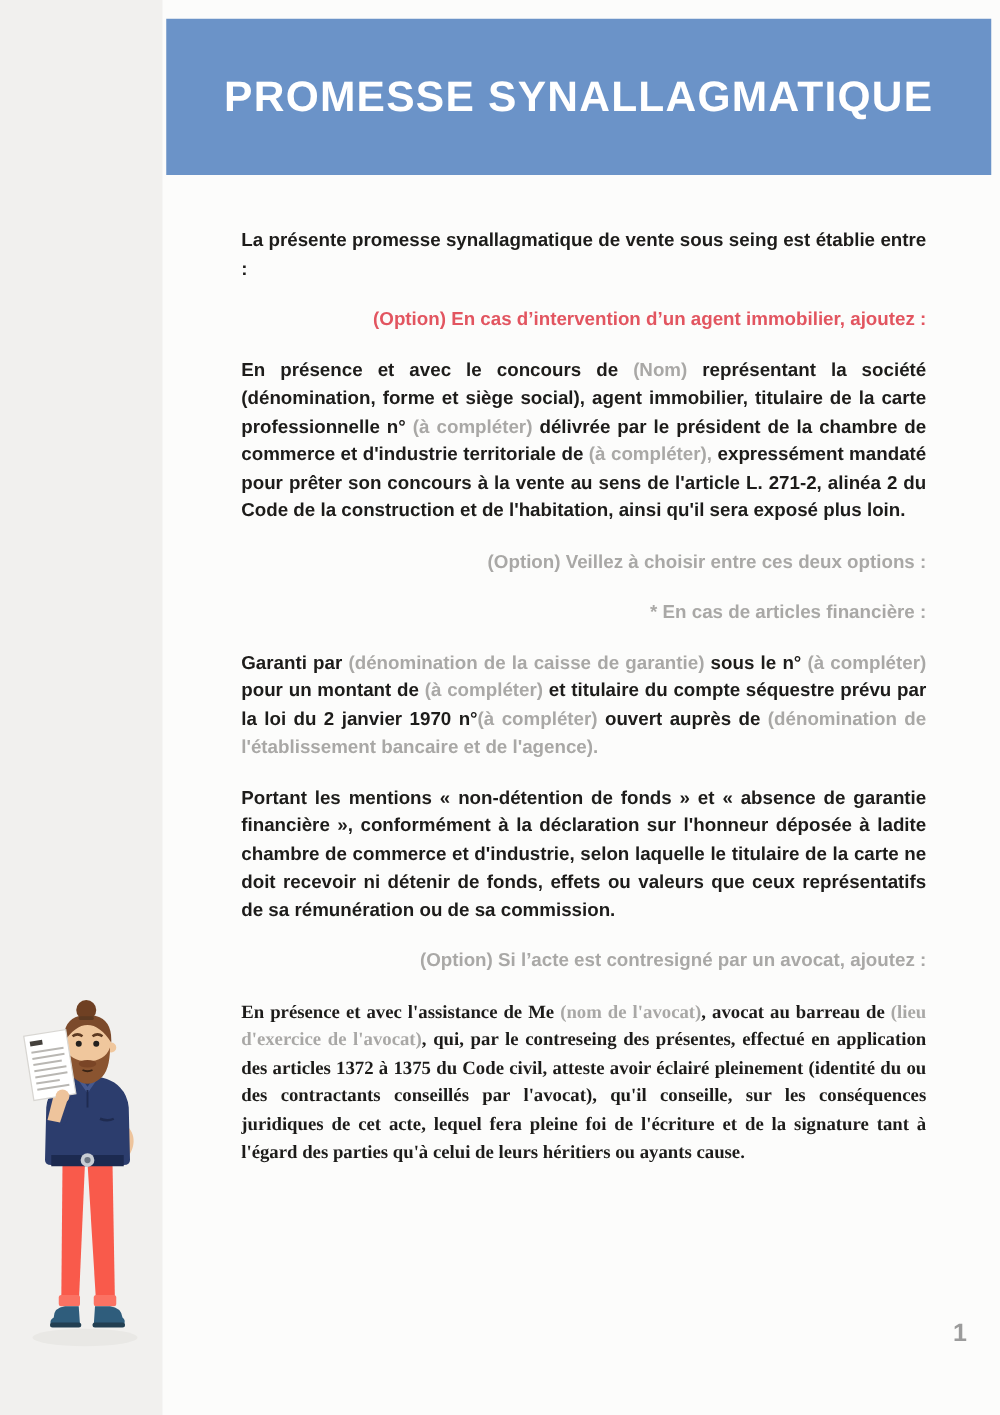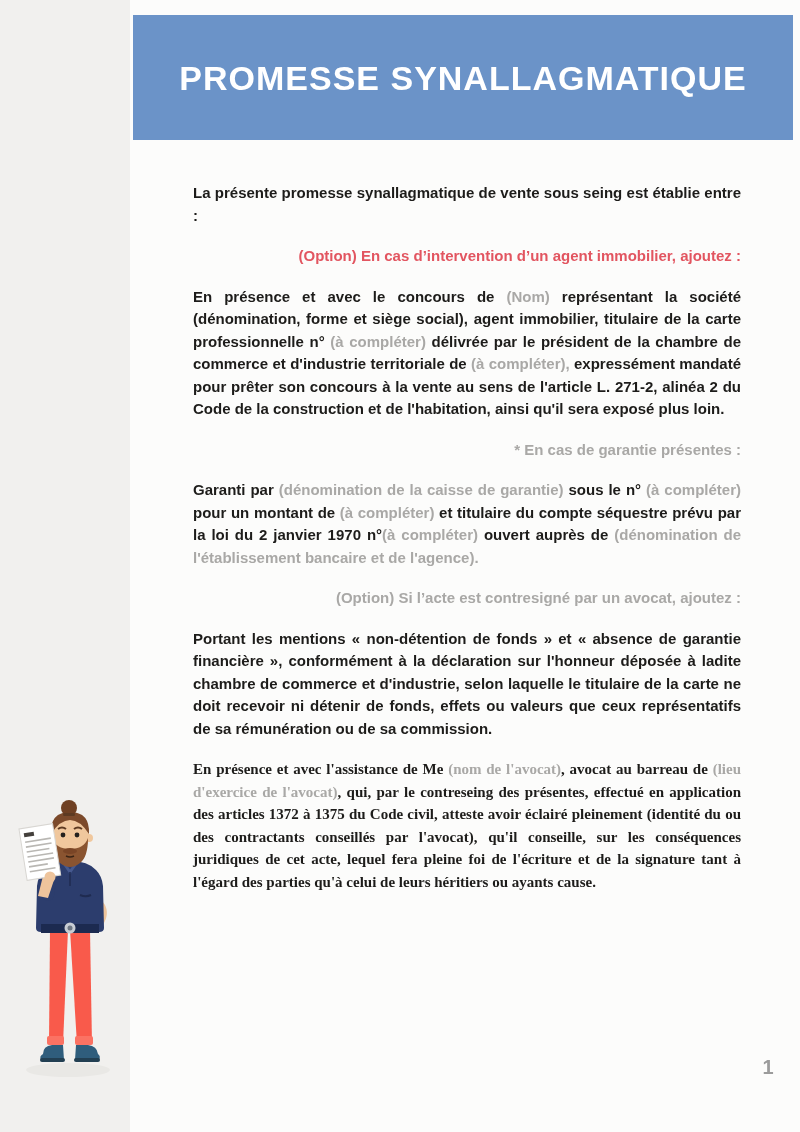--- a/index.html
+++ b/index.html
@@ -73,24 +73,25 @@
   <div class="sheet"></div>
 
   <div class="header-band">
     <div class="title-line">PROMESSE SYNALLAGMATIQUE</div>
   </div>
 
   <div class="doc-body">
       <p class="para"><span class="seg-black">La présente promesse synallagmatique de vente sous seing est établie entre :</span></p>
       <p class="para heading"><span class="seg-red">(Option) En cas d’intervention d’un agent immobilier, ajoutez :</span></p>
       <p class="para"><span class="seg-black">En présence et avec le concours de </span><span class="seg-gray">(Nom)</span><span class="seg-black"> représentant la société (dénomination, forme et siège social), agent immobilier, titulaire de la carte professionnelle n° </span><span class="seg-gray">(à compléter)</span><span class="seg-black"> délivrée par le président de la chambre de commerce et d'industrie territoriale de </span><span class="seg-gray">(à compléter),</span><span class="seg-black"> expressément mandaté pour prêter son concours à la vente au sens de l'article L. 271-2, alinéa 2 du Code de la construction et de l'habitation, ainsi qu'il sera exposé plus loin.</span></p>
-      <p class="para heading"><span class="seg-gray">* En cas de garantie présentes :</span></p>
+      <p class="para heading"><span class="seg-gray">(Option) Veillez à choisir entre ces deux options :</span></p>
+      <p class="para heading"><span class="seg-gray">* En cas de articles financière :</span></p>
       <p class="para"><span class="seg-black">Garanti par </span><span class="seg-gray">(dénomination de la caisse de garantie)</span><span class="seg-black"> sous le n° </span><span class="seg-gray">(à compléter)</span><span class="seg-black"> pour un montant de </span><span class="seg-gray">(à compléter)</span><span class="seg-black"> et titulaire du compte séquestre prévu par la loi du 2 janvier 1970 n°</span><span class="seg-gray">(à compléter)</span><span class="seg-black"> ouvert auprès de </span><span class="seg-gray">(dénomination de l'établissement bancaire et de l'agence).</span></p>
+      <p class="para"><span class="seg-black">Portant les mentions « non-détention de fonds » et « absence de garantie financière », conformément à la déclaration sur l'honneur déposée à ladite chambre de commerce et d'industrie, selon laquelle le titulaire de la carte ne doit recevoir ni détenir de fonds, effets ou valeurs que ceux représentatifs de sa rémunération ou de sa commission.</span></p>
       <p class="para heading"><span class="seg-gray">(Option) Si l’acte est contresigné par un avocat, ajoutez :</span></p>
-      <p class="para"><span class="seg-black">Portant les mentions « non-détention de fonds » et « absence de garantie financière », conformément à la déclaration sur l'honneur déposée à ladite chambre de commerce et d'industrie, selon laquelle le titulaire de la carte ne doit recevoir ni détenir de fonds, effets ou valeurs que ceux représentatifs de sa rémunération ou de sa commission.</span></p>
       <p class="para"><span class="seg-black">En présence et avec l'assistance de Me </span><span class="seg-gray">(nom de l'avocat)</span><span class="seg-black">, avocat au barreau de </span><span class="seg-gray">(lieu d'exercice de l'avocat)</span><span class="seg-black">, qui, par le contreseing des présentes, effectué en application des articles 1372 à 1375 du Code civil, atteste avoir éclairé pleinement (identité du ou des contractants conseillés par l'avocat), qu'il conseille, sur les conséquences juridiques de cet acte, lequel fera pleine foi de l'écriture et de la signature tant à l'égard des parties qu'à celui de leurs héritiers ou ayants cause.</span></p>
     </div>
 
   <div class="page-number">1</div>
 
   <svg class="man-illustration" viewBox="0 0 110 290" xmlns="http://www.w3.org/2000/svg" aria-hidden="true">
 
     <ellipse cx="58" cy="272" rx="42" ry="7" fill="#e9e8e5"></ellipse>
 
     <path d="M84,98 C97,103 100,115 94,125 C91,131 84,133 79,130 L84,110 Z" fill="#eec49c"></path>

